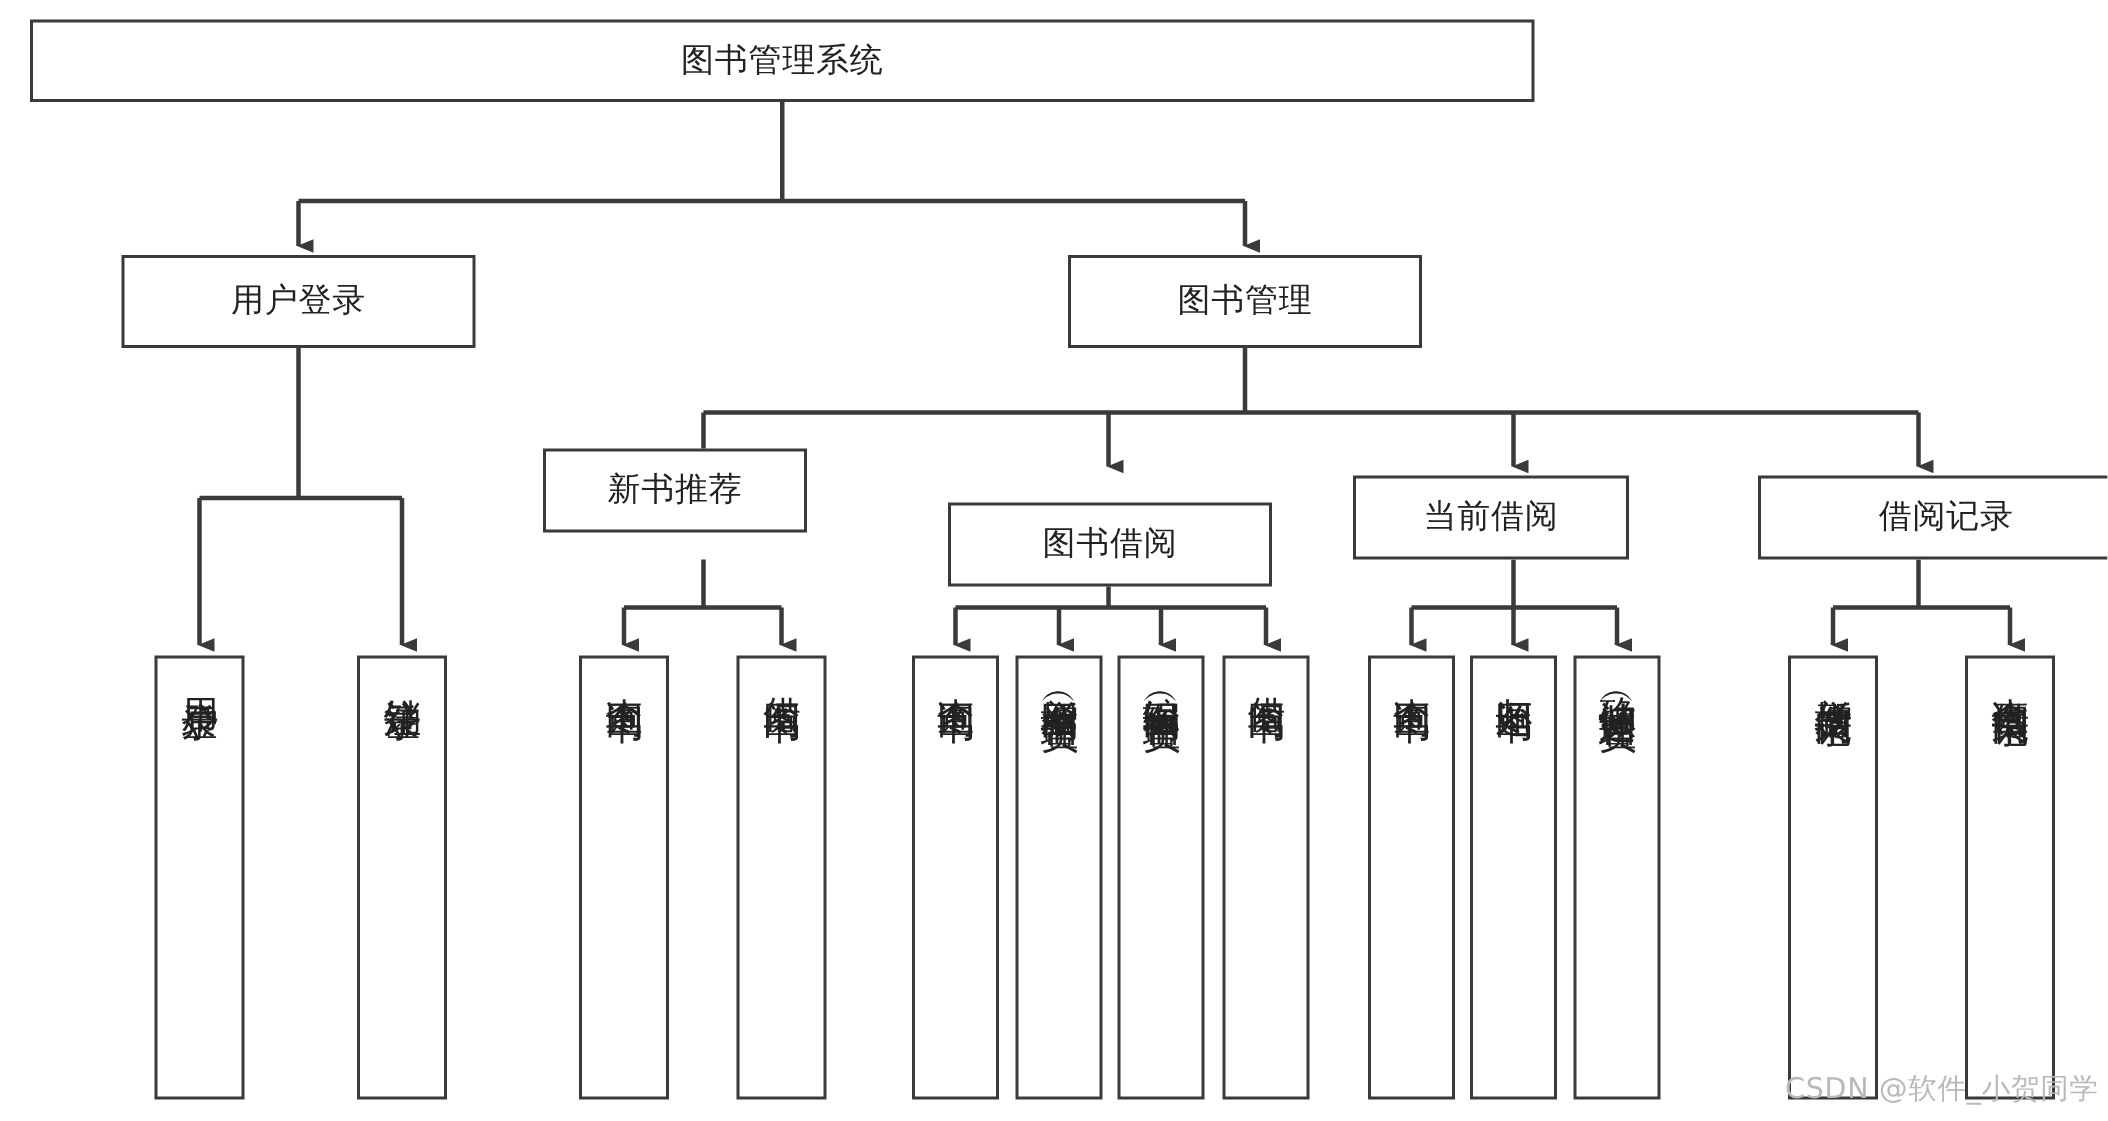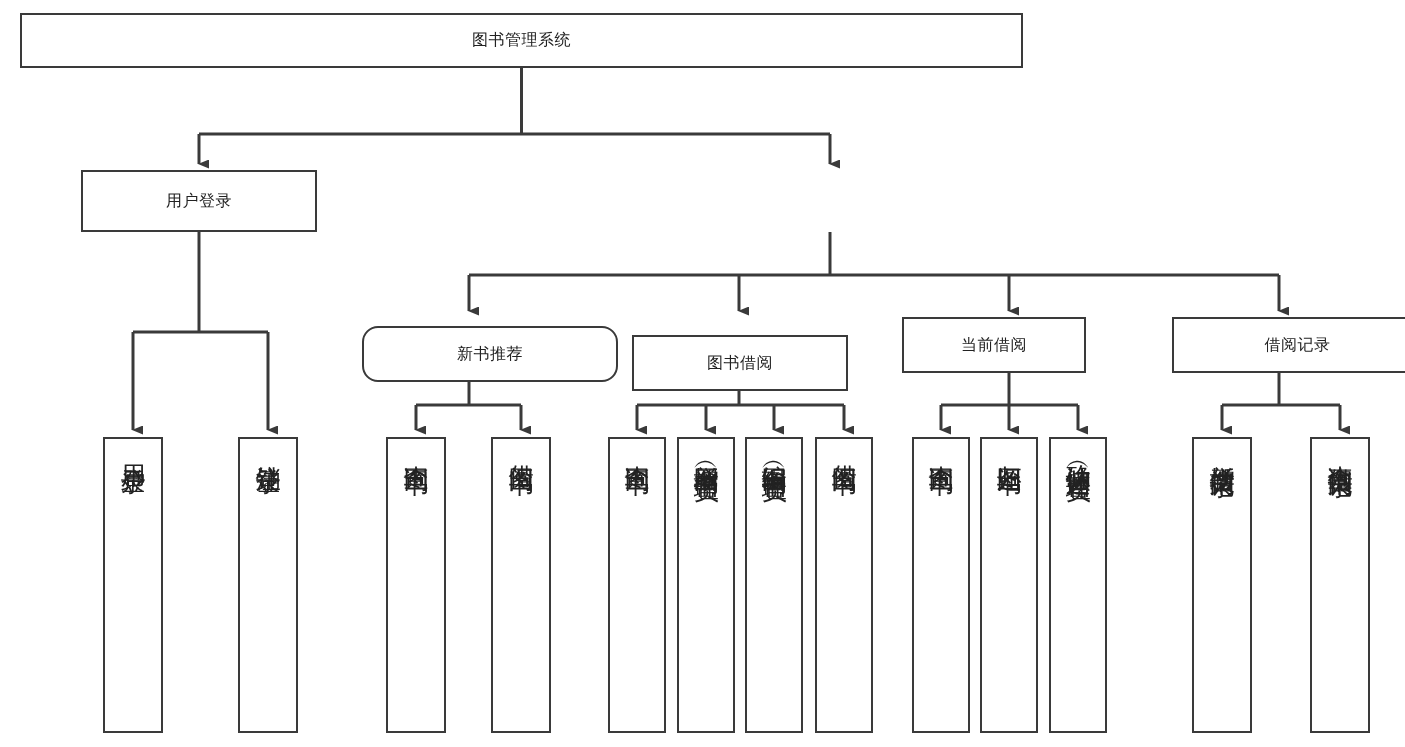--- a/index.html
+++ b/index.html
@@ -36,21 +36,21 @@
   }
   .node-label {
     display: block;
     text-align: center;
     line-height: 1.16;
     letter-spacing: 0.5px;
     color: #222222;
     white-space: pre;
   }
   .node-horizontal .node-label {
-    font-size: 16px;
+    font-size: 22px;
   }
   .node-vertical {
     align-items: flex-start;
     justify-content: center;
     padding-top: 6px;
   }
   .node-vertical .node-label {
     writing-mode: vertical-rl;
     text-orientation: upright;
     font-size: 25px;
@@ -122,22 +122,25 @@
     </g>
   </svg>
 
   <div class="node-box node-horizontal" style="left:20px; top:13px; width:1003px; height:55px;">
     <span class="node-label">图书管理系统</span>
   </div>
 
   <div class="node-box node-horizontal" style="left:81px; top:170px; width:236px; height:62px;">
     <span class="node-label">用户登录</span>
   </div>
+  <div class="node-box node-horizontal" style="left:712px; top:170px; width:236px; height:62px;">
+    <span class="node-label">图书管理</span>
+  </div>
 
-  <div class="node-box node-horizontal" style="left:362px; top:326px; width:256px; height:56px;border-radius:16px;">
+  <div class="node-box node-horizontal" style="left:362px; top:299px; width:176px; height:56px;">
     <span class="node-label">新书推荐</span>
   </div>
   <div class="node-box node-horizontal" style="left:632px; top:335px; width:216px; height:56px;">
     <span class="node-label">图书借阅</span>
   </div>
   <div class="node-box node-horizontal" style="left:902px; top:317px; width:184px; height:56px;justify-content:center;">
     <span class="node-label">当前借阅</span>
   </div>
   <div class="node-box node-horizontal" style="left:1172px; top:317px; width:251px; height:56px;">
     <span class="node-label">借阅记录</span>
@@ -180,14 +183,15 @@
     <span class="node-label">确认归还（管理员）</span>
   </div>
 
   <div class="node-box node-vertical" style="left:1192px; top:437px; width:60px; height:296px;">
     <span class="node-label">新增借阅记录</span>
   </div>
   <div class="node-box node-vertical" style="left:1310px; top:437px; width:60px; height:296px;">
     <span class="node-label">查询借阅记录</span>
   </div>
 
+  <div class="watermark" style="left:1190px; top:713px;">CSDN @软件_小贺同学</div>
 
 </div>
 
 </body></html>

